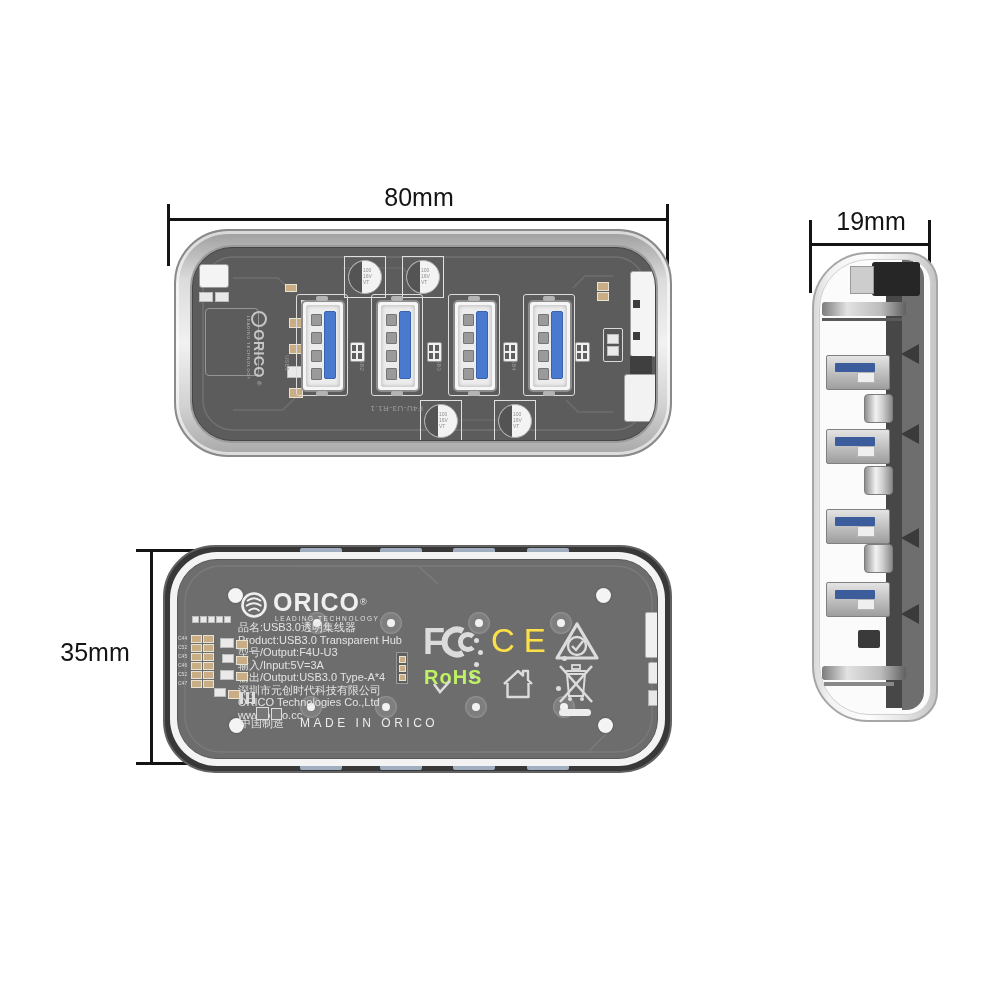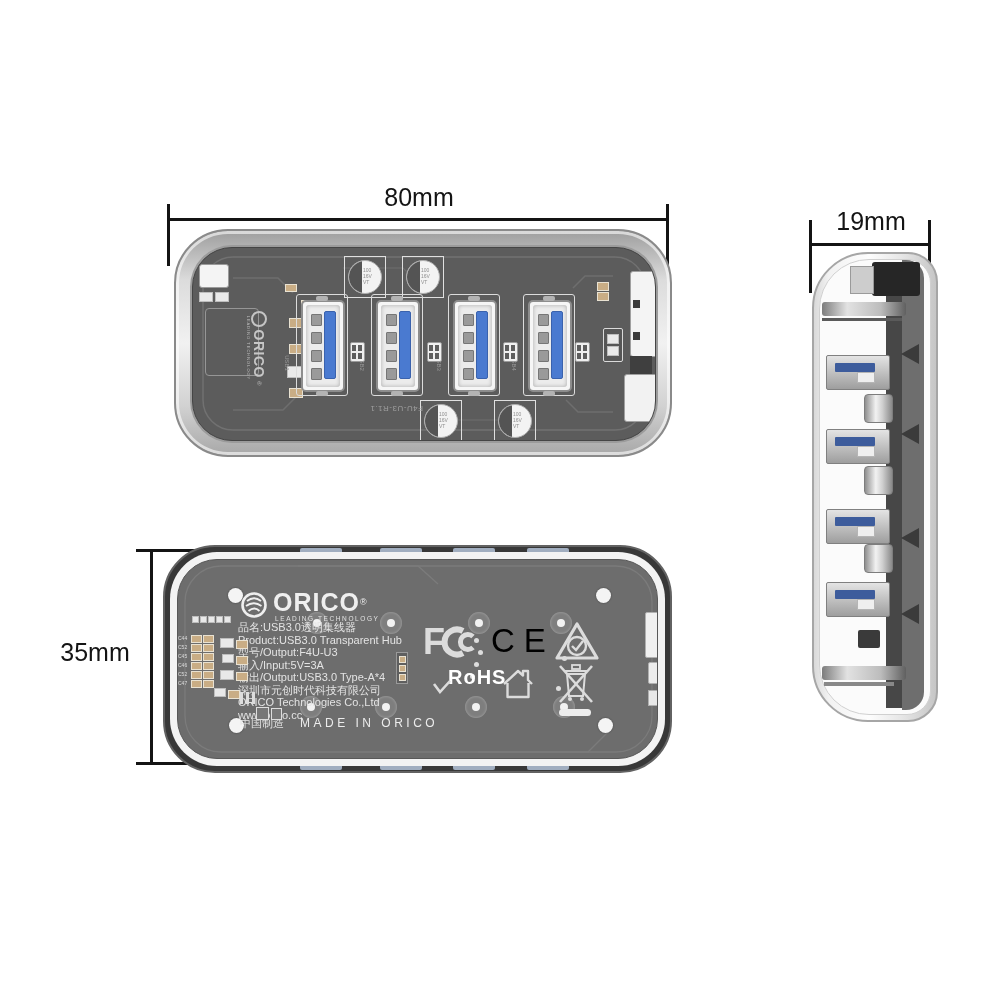--- a/index.html
+++ b/index.html
@@ -67,22 +67,22 @@
   .tpad{width:22px;height:22px;border-radius:50%;background:#7e7e7e;box-shadow:inset 0 0 3px rgba(255,255,255,.35);}
   .tpad i{position:absolute;left:7px;top:7px;width:8px;height:8px;border-radius:50%;background:#f2f2f2;}
   .dotw{width:5px;height:5px;border-radius:50%;background:#ddd;}
   .bv-logo-text{font-weight:bold;font-size:25px;color:#efefef;letter-spacing:1px;}
   .bv-logo-reg{font-size:9px;color:#efefef;}
   .bv-tag{font-size:6.5px;letter-spacing:1.6px;color:#e3e3e3;}
   .bv-line{font-size:11px;line-height:12.5px;color:#e3e3e3;white-space:nowrap;}
   .bv-made{font-size:12px;letter-spacing:3.5px;color:#ececec;}
   .bv-cn{font-size:11px;color:#e3e3e3;}
   .clabel{font-size:5px;color:#dcdcdc;line-height:8px;}
-  .ce-text{font-size:33px;color:#000000;letter-spacing:9px;font-family:"Liberation Sans",sans-serif;}
-  .rohs-text{font-size:20px;font-weight:bold;color:#ffffff;letter-spacing:1px;margin-left:24px;}
+  .ce-text{font-size:33px;color:#fde047;letter-spacing:9px;font-family:"Liberation Sans",sans-serif;}
+  .rohs-text{font-size:20px;font-weight:bold;color:#bef264;letter-spacing:1px;}
 </style>
 </head>
 <body>
 
 <div id="canvas">
 
   <div class="abs" style="left:0;top:0;">
     <div class="abs dim-label" style="left:369px;top:183px;width:100px;">80mm</div>
     <div class="abs dim-hline" style="left:168px;top:218px;width:501px;"></div>
     <div class="abs dim-tickv" style="left:167px;top:204px;height:62px;"></div>

